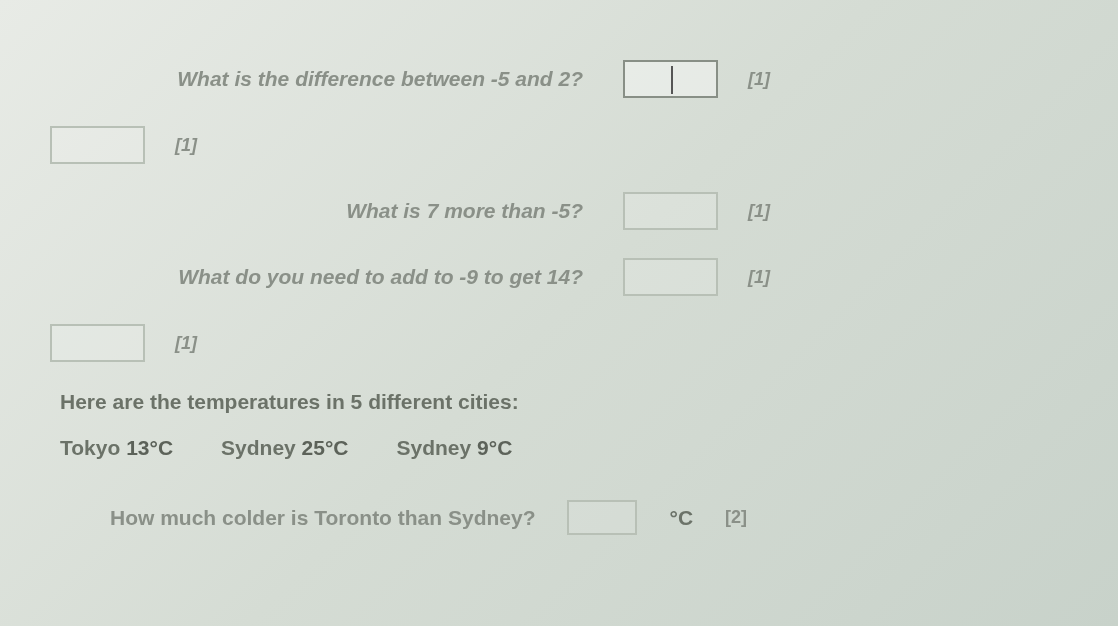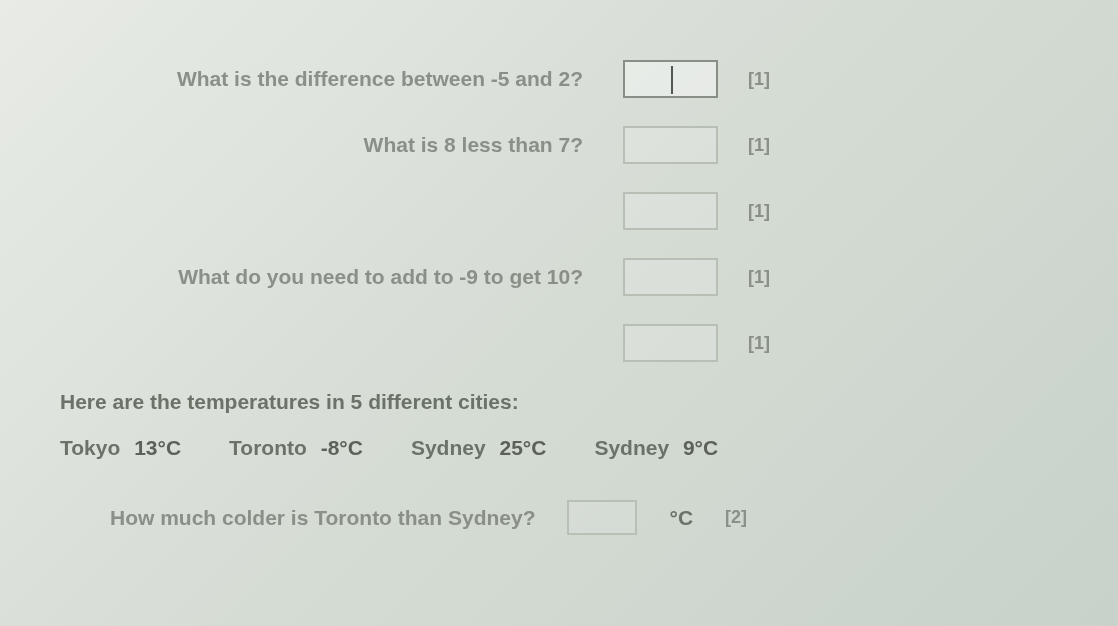--- a/index.html
+++ b/index.html
@@ -13,23 +13,23 @@
       background: linear-gradient(135deg, #e8ebe6 0%, #d5dcd4 50%, #c8d2ca 100%);
       font-family: Arial, Helvetica, sans-serif;
       color: #7a8478;
       padding: 60px 50px 40px 50px;
       position: relative;
       overflow: hidden;
     }
     .question-row {
       display: flex;
       align-items: center;
-      justify-content: flex-end;
       margin-bottom: 28px;
       padding-right: 280px;
+      font-style: italic;
     }
     .question-text {
       font-size: 21px;
       font-weight: bold;
       color: #8a9088;
       text-align: right;
       flex: 1;
       padding-right: 40px;
     }
     .answer-box {
@@ -64,21 +64,20 @@
       font-size: 21px;
       font-weight: bold;
       margin-bottom: 40px;
     }
     .city {
       color: #6b7268;
       white-space: nowrap;
     }
     .temp-bold {
       color: #5c6259;
-      margin-left: 8px;
     }
     .bottom-question {
       display: flex;
       align-items: center;
       padding-left: 60px;
       gap: 32px;
     }
     .bottom-q-text {
       font-size: 21px;
       font-weight: bold;
@@ -110,52 +109,48 @@
 <div>
   <div class="question-row">
     <div class="question-text">What is the difference between -5 and 2?</div>
     <div class="answer-box first">
         <div class="cursor-line"></div>
       </div>
     <div class="mark">[1]</div>
   </div>
 
   <div class="question-row">
-    <div class="question-text">What is 8 less than 7?</div>
     <div class="answer-box"></div>
     <div class="mark">[1]</div>
   </div>
 
   <div class="question-row">
+    <div class="question-text">What is 7 more than -5?</div>
     <div class="answer-box"></div>
     <div class="mark">[1]</div>
   </div>
 
   <div class="question-row">
-    <div class="question-text">What do you need to add to -9 to get 10?</div>
+    <div class="question-text">What do you need to add to -9 to get 14?</div>
     <div class="answer-box"></div>
     <div class="mark">[1]</div>
   </div>
 
   <div class="question-row">
     <div class="answer-box"></div>
     <div class="mark">[1]</div>
   </div>
 </div>
 
 <div class="section-heading">Here are the temperatures in 5 different cities:</div>
 
 <div class="cities-row">
   <div class="city">
     <span>Tokyo</span>
     <span class="temp-bold">13°C</span>
-  </div>
-  <div class="city">
-    <span>Toronto</span>
-    <span class="temp-bold">-8°C</span>
   </div>
   <div class="city">
     <span>Sydney</span>
     <span class="temp-bold">25°C</span>
   </div>
   <div class="city">
     <span>Sydney</span>
     <span class="temp-bold">9°C</span>
   </div>
 </div>

